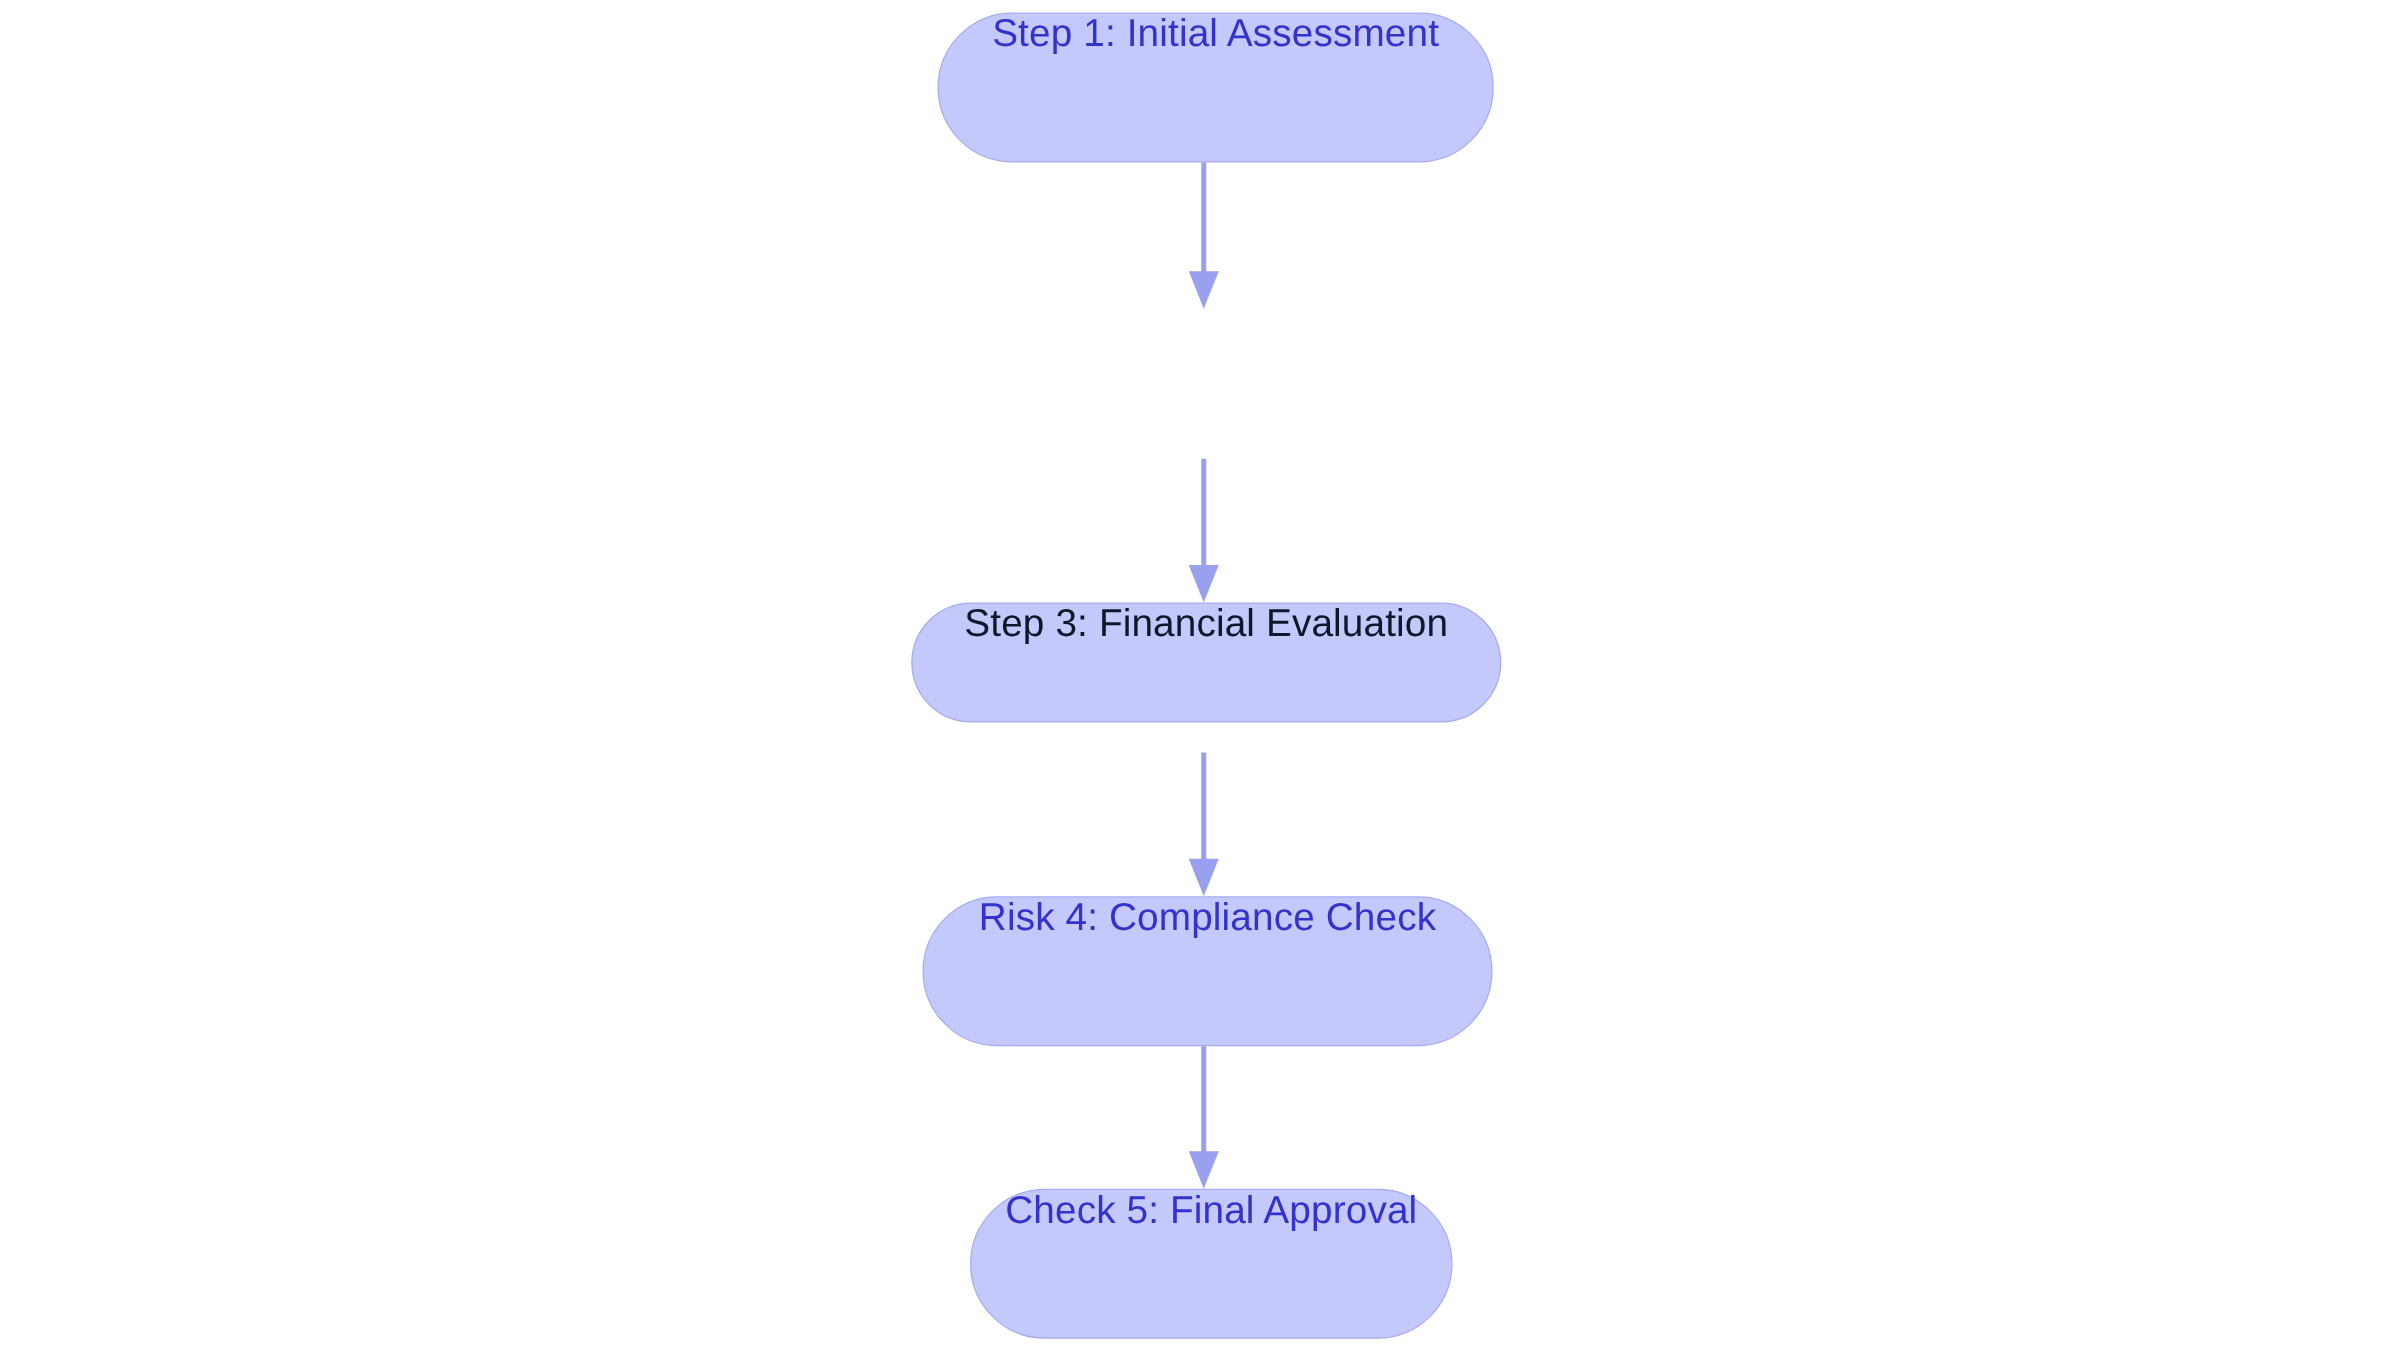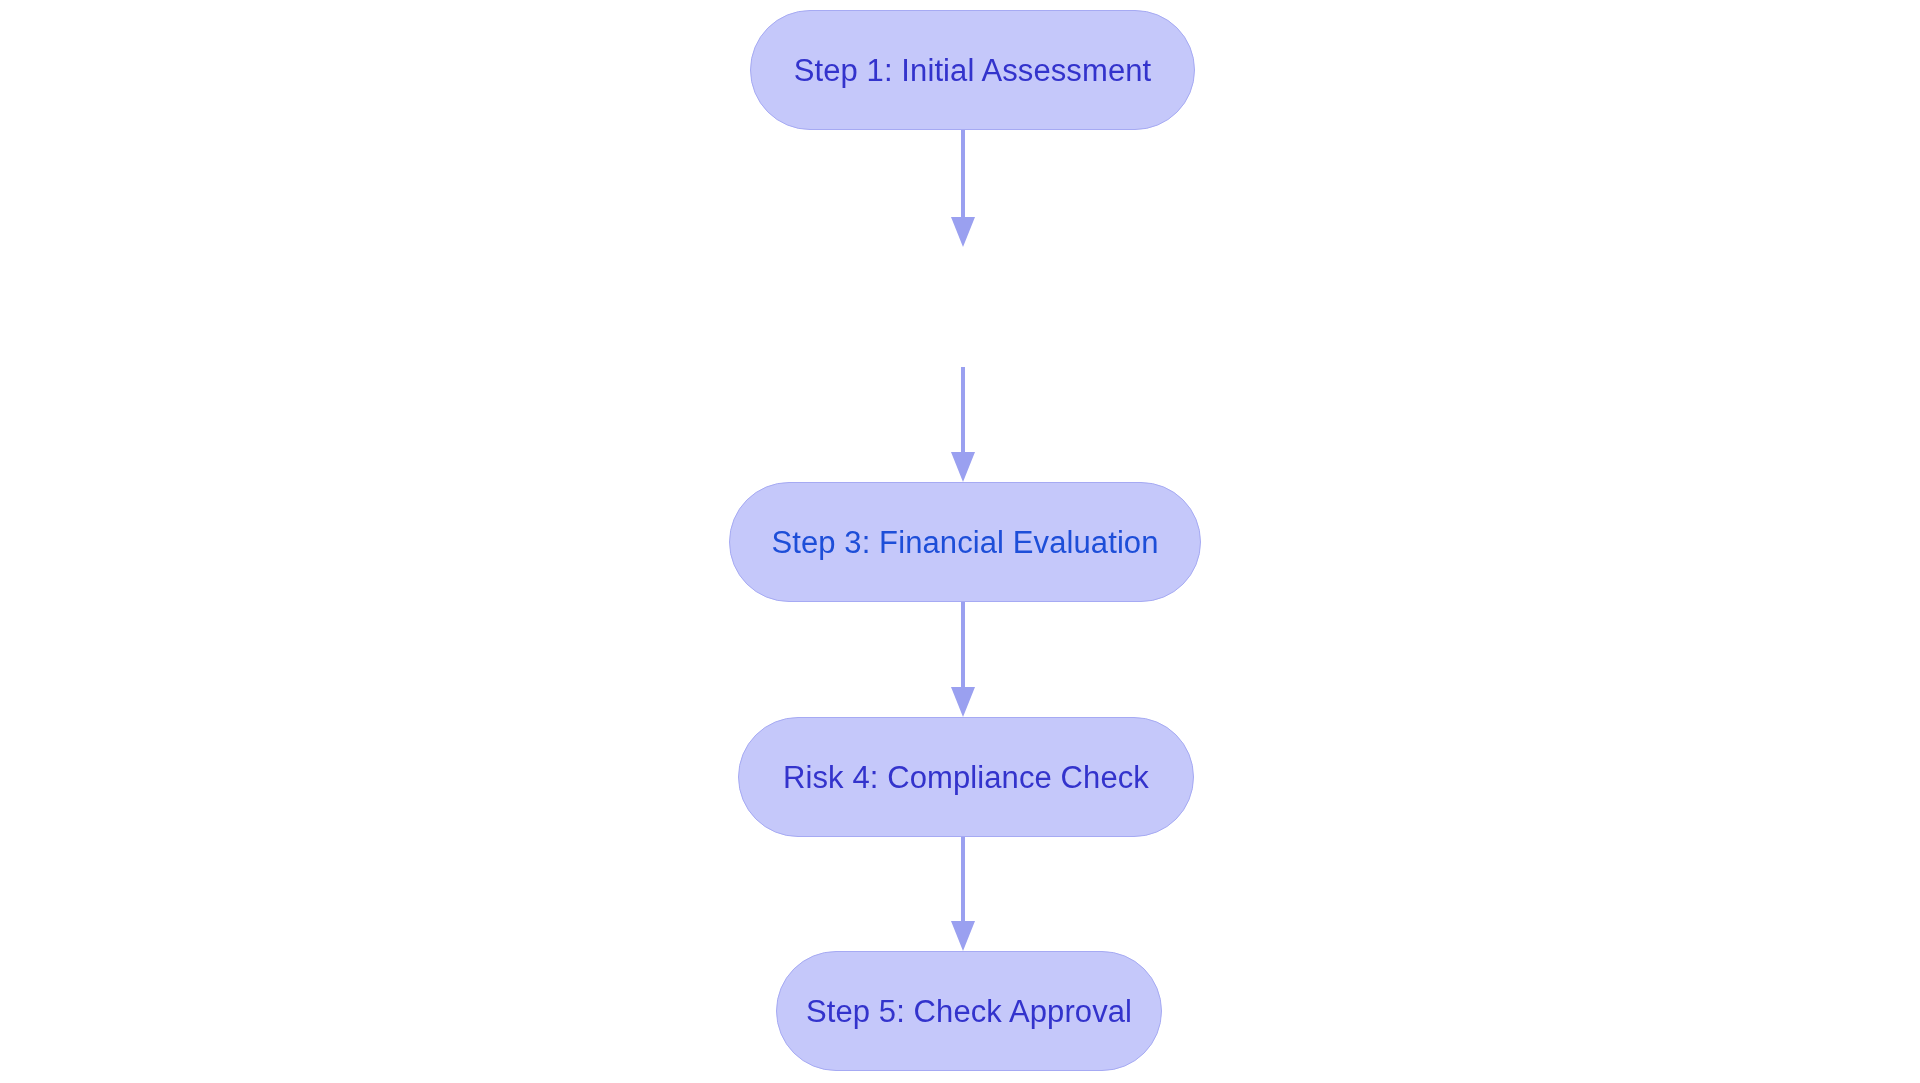--- a/index.html
+++ b/index.html
@@ -20,21 +20,21 @@
     width: 1920px;
     height: 1083px;
     background: #ffffff;
   }
 
   
   .node {
     position: absolute;
     box-sizing: border-box;
     display: flex;
-    align-items: center;
+    align-items: flex-start;
     justify-content: center;
     background: #c5c8fa;
     border: 1.6px solid #a6aaf3;
     border-radius: 999px;
     color: #3333cc;
     font-family: "Liberation Sans", sans-serif;
     font-size: 31px;
     font-weight: 400;
     letter-spacing: 0.1px;
     white-space: nowrap;
@@ -74,21 +74,21 @@
   </div>
 
 
   <div class="connector" id="conn-1" style="left: 951px; top: 367px; width: 24px; height: 115px;">
     <svg width="24" height="115" viewBox="0 0 24 115" preserveAspectRatio="none">
       <line x1="12" y1="0" x2="12" y2="87" stroke="#9aa0f0" stroke-width="4" class="conn-line"></line>
       <polygon points="0,85 24,85 12,115" fill="#9aa0f0" class="conn-head"></polygon>
     </svg>
   </div>
 
-  <div class="node" id="node-2" style="left: 729px; top: 482px; width: 472px; height: 120px; background: rgb(197, 200, 250); border-color: rgb(166, 170, 243); color: #1d4ed8;">
+  <div class="node" id="node-2" style="left: 729px; top: 482px; width: 472px; height: 96px; background: rgb(197, 200, 250); border-color: rgb(166, 170, 243); color: #0f172a;">
     <span class="node-label">Step 3: Financial Evaluation</span>
   </div>
 
   <div class="connector" id="conn-2" style="left: 951px; top: 602px; width: 24px; height: 115px;">
     <svg width="24" height="115" viewBox="0 0 24 115" preserveAspectRatio="none">
       <line x1="12" y1="0" x2="12" y2="87" stroke="#9aa0f0" stroke-width="4" class="conn-line"></line>
       <polygon points="0,85 24,85 12,115" fill="#9aa0f0" class="conn-head"></polygon>
     </svg>
   </div>
 
@@ -97,16 +97,16 @@
   </div>
 
   <div class="connector" id="conn-3" style="left: 951px; top: 837px; width: 24px; height: 114px;">
     <svg width="24" height="114" viewBox="0 0 24 114" preserveAspectRatio="none">
       <line x1="12" y1="0" x2="12" y2="86" stroke="#9aa0f0" stroke-width="4" class="conn-line"></line>
       <polygon points="0,84 24,84 12,114" fill="#9aa0f0" class="conn-head"></polygon>
     </svg>
   </div>
 
   <div class="node" id="node-4" style="left: 776px; top: 951px; width: 386px; height: 120px; background: rgb(197, 200, 250); border-color: rgb(166, 170, 243); color: rgb(51, 51, 204);">
-    <span class="node-label">Step 5: Check Approval</span>
+    <span class="node-label">Check 5: Final Approval</span>
   </div>
 
 </div>
 
 </body></html>

